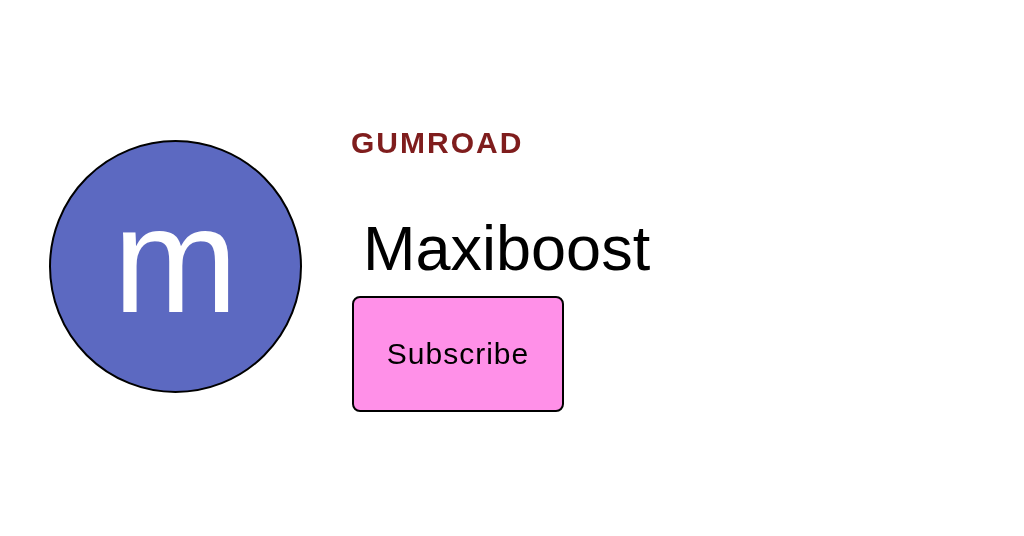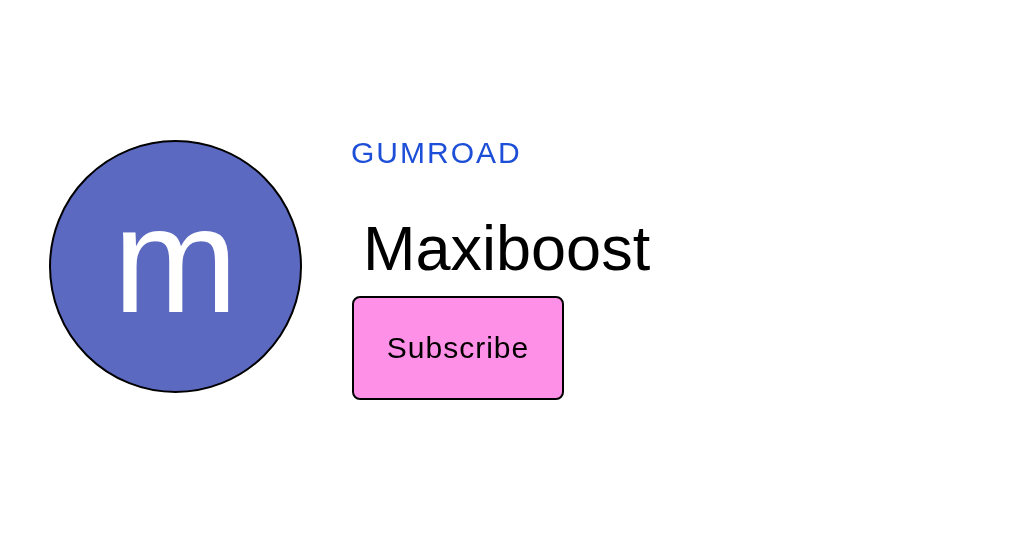--- a/index.html
+++ b/index.html
@@ -32,45 +32,45 @@
   }
   .avatar-letter {
     color: #ffffff;
     font-size: 150px;
     font-weight: 400;
     line-height: 1;
   }
   .logo {
     position: absolute;
     left: 351px;
-    top: 138px;
-    color: #1d4ed8;
+    top: 128px;
+    color: #7f1d1d;
     font-size: 30px;
-    font-weight: 400;
+    font-weight: 700;
     letter-spacing: 2px;
     line-height: 1;
     text-transform: uppercase;
   }
   .creator-name {
     position: absolute;
     left: 349px;
     top: 198px;
     margin: 14px;
     color: #000000;
     font-size: 63px;
     font-weight: 500;
     letter-spacing: 0px;
     line-height: 1.15;
   }
   .subscribe-btn {
     position: absolute;
     left: 352px;
     top: 296px;
     width: 212px;
-    height: 104px;
+    height: 116px;
     background: #ff90e8;
     border: 2px solid #000000;
     border-radius: 8px;
     box-sizing: border-box;
     display: flex;
     align-items: center;
     justify-content: center;
     color: #000000;
     font-family: "Liberation Sans", sans-serif;
     font-size: 30px;

